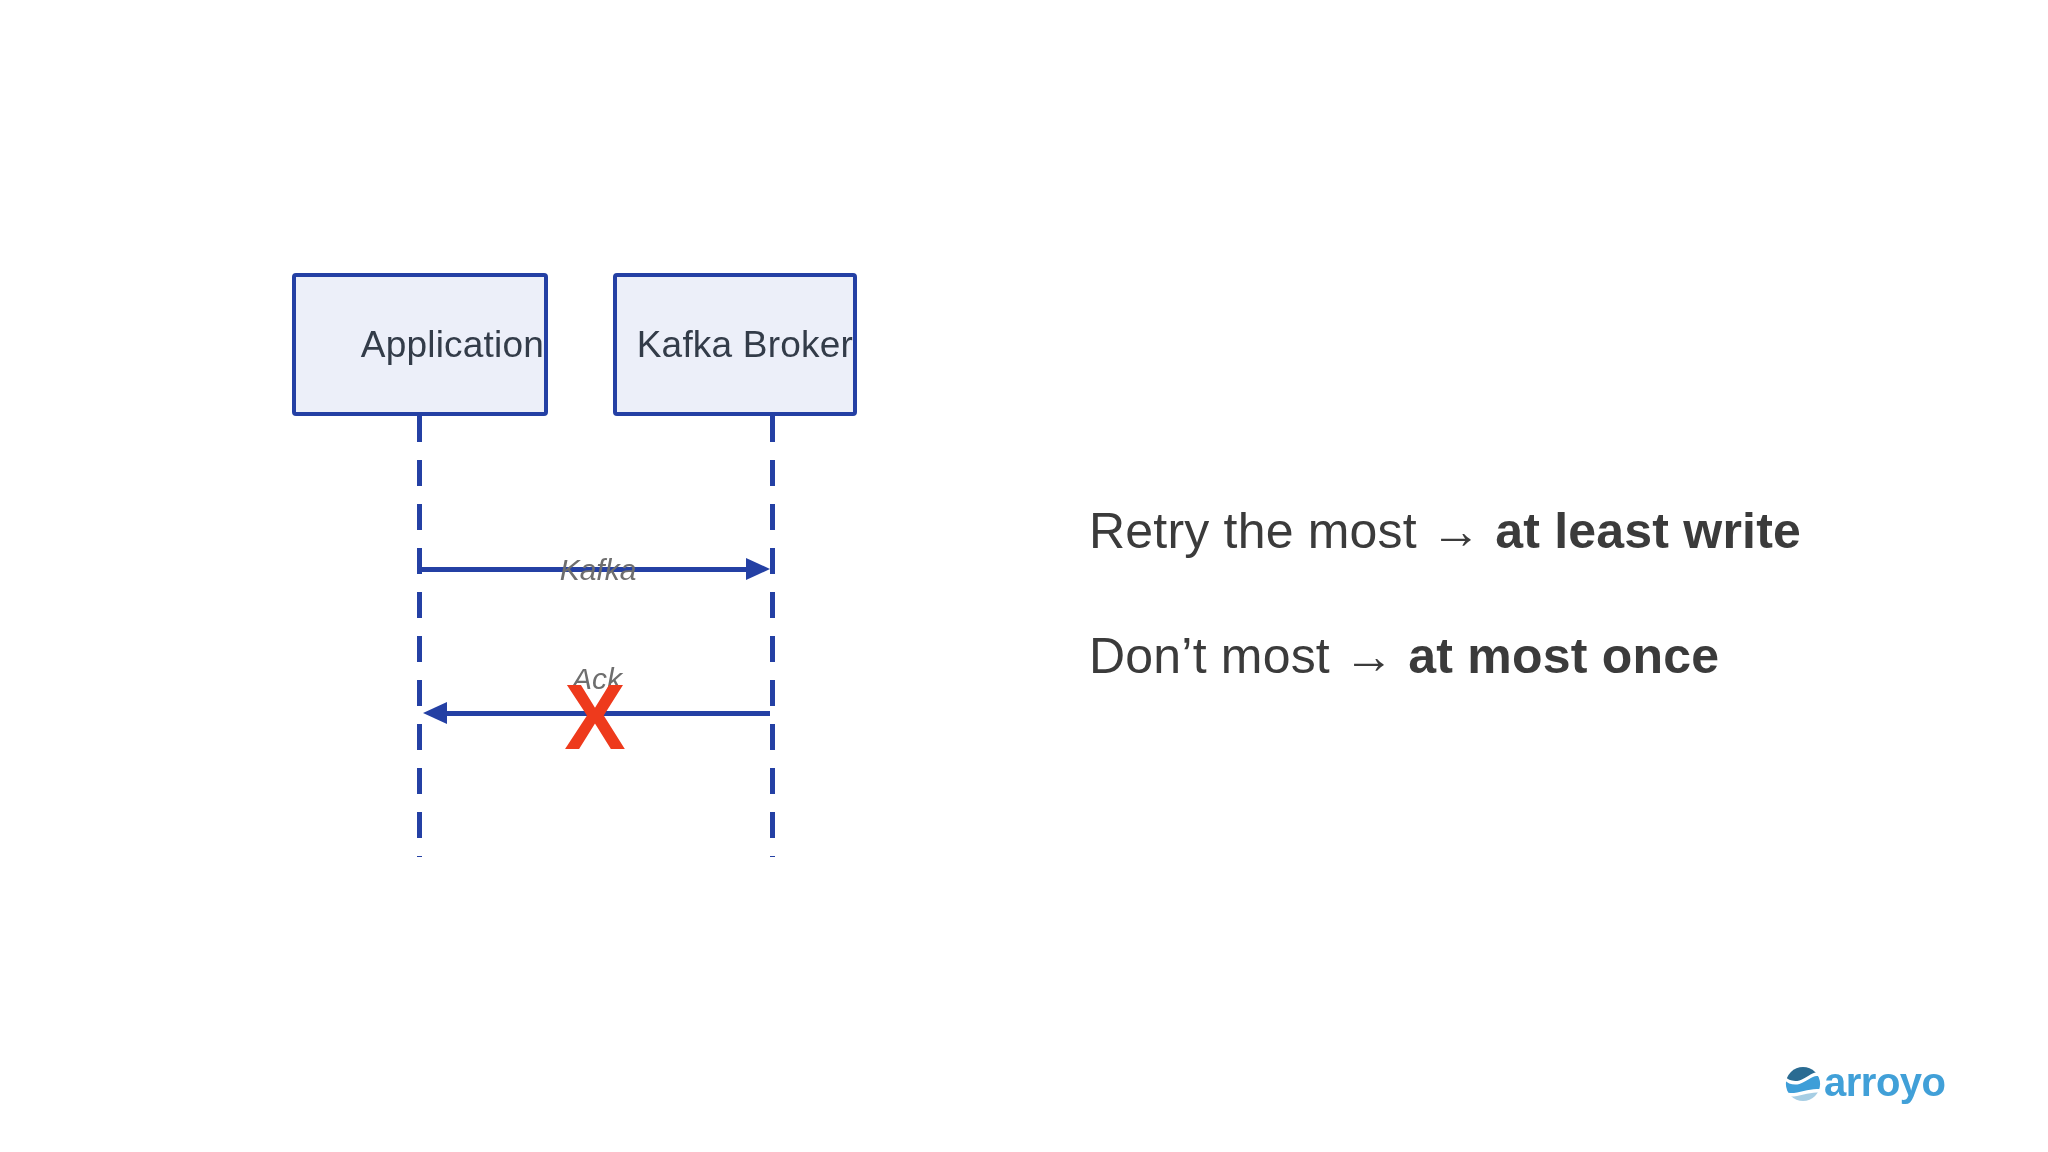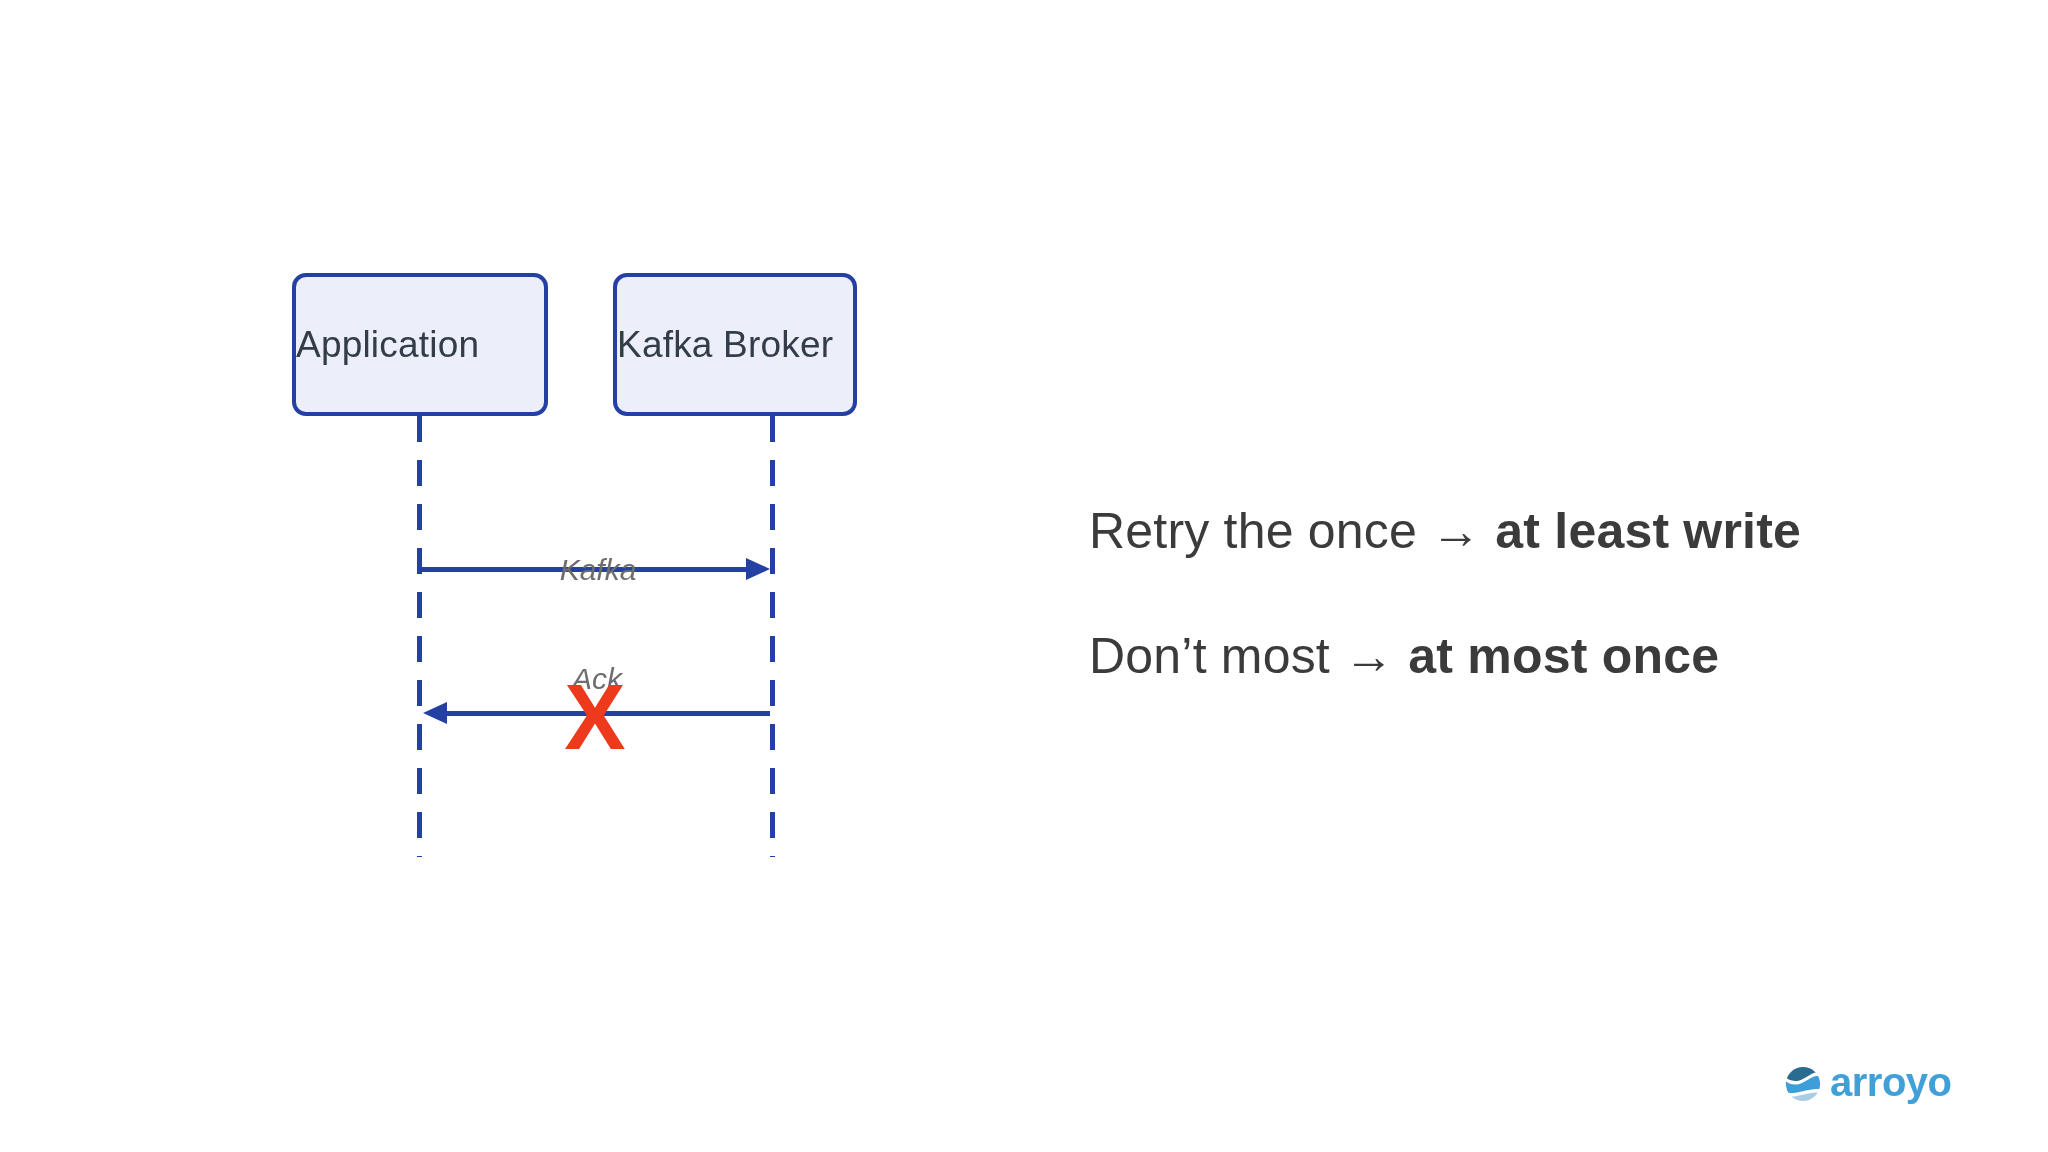--- a/index.html
+++ b/index.html
@@ -17,24 +17,24 @@
     height: 1152px;
     background: #ffffff;
   }
   
   .actor-box {
     position: absolute;
     top: 273px;
     height: 143px;
     background: var(--box-fill, #eceff9);
     border: 4px solid var(--diagram-blue, #2440a4);
-    border-radius: 14px;
+    border-radius: 4px;
     display: flex;
     align-items: center;
-    justify-content: flex-start;
+    justify-content: flex-end;
     box-sizing: border-box;
   }
   .actor-box.app   { left: 292px; width: 256px; }
   .actor-box.kafka { left: 613px; width: 244px; }
   .actor-label {
     font-size: 37px;
     font-weight: 500;
     color: var(--box-label, #333c49);
     letter-spacing: 0.2px;
   }
@@ -115,21 +115,21 @@
   .note-line b  { font-weight: 700; }
 
   
   .logo {
     position: absolute;
     left: 1785px;
     top: 1064px;
     height: 40px;
     display: flex;
     align-items: center;
-    gap: 9px;
+    gap: 3px;
   }
   .logo-icon { width: 36px; height: 36px; display: block; }
   .logo-text {
     font-size: 40px;
     font-weight: 600;
     letter-spacing: -0.5px;
     color: var(--logo-blue, #41a0d8);
     line-height: 1;
     padding-bottom: 4px;
   }
@@ -157,21 +157,21 @@
     <span class="msg-label write">Kafka</span>
 
     <div class="msg-line ack"></div>
     <div class="arrowhead left"></div>
     <span class="msg-label ack">Ack</span>
 
     <span class="failure-x">X</span>
   </div>
 
   <div>
-    <div class="note-line n1"><span>Retry the once → </span><b>at least write</b></div>
+    <div class="note-line n1"><span>Retry the most → </span><b>at least write</b></div>
     <div class="note-line n2"><span>Don’t most → </span><b>at most once</b></div>
   </div>
 
   <div class="logo">
     <svg class="logo-icon" viewBox="0 0 40 40">
       <defs>
         <clipPath id="logoClip">
             <circle cx="20" cy="20" r="19"></circle>
           </clipPath>
       </defs>

